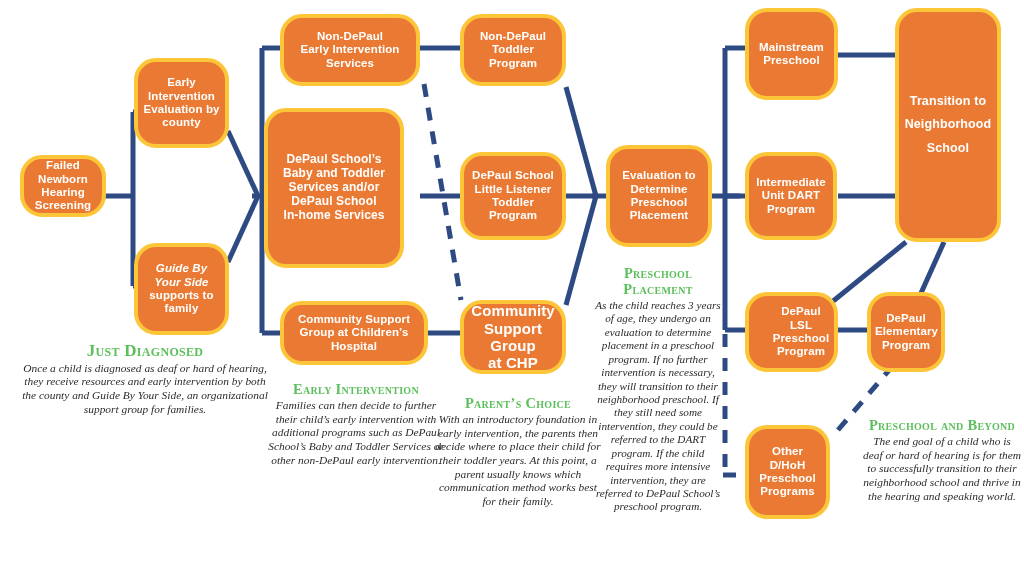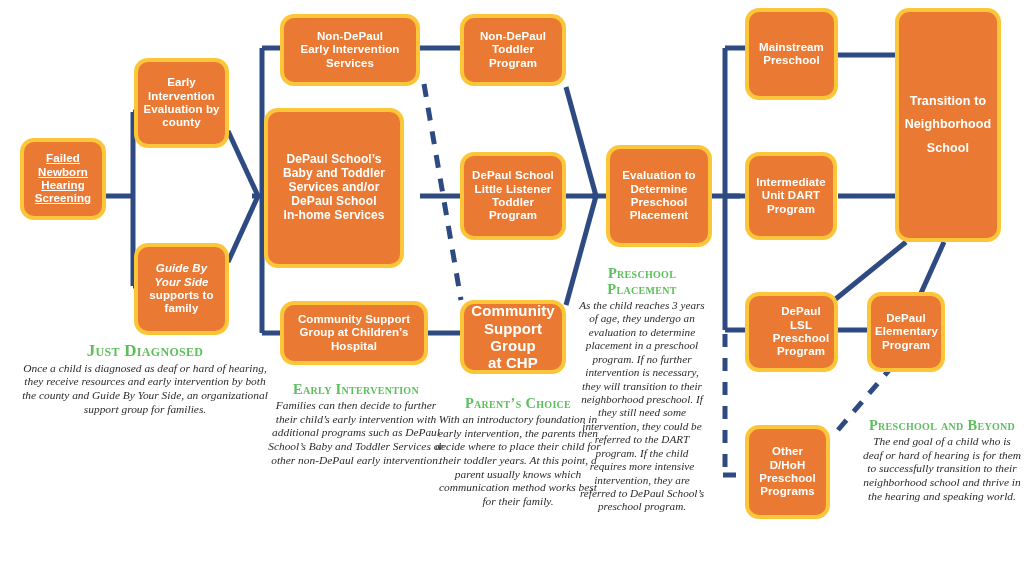--- a/index.html
+++ b/index.html
@@ -9,21 +9,21 @@
     overflow:hidden;position:relative;
   }
   #stage{position:absolute;left:0;top:0;width:1024px;height:566px;}
 
   svg#wires{position:absolute;left:0;top:0;width:1024px;height:566px;}
 
   .node{
     position:absolute;
     background:#ea7a33;
     border:4px solid #fcc638;
-    border-radius:14px;
+    border-radius:22px;
     box-sizing:border-box;
     color:#ffffff;
     display:flex;align-items:center;justify-content:center;
     text-align:center;
     line-height:1.16;
     font-weight:600;
     letter-spacing:.1px;
     padding:2px 4px;
     z-index:3;
   }
@@ -102,21 +102,21 @@
 
       <path d="M424 84 L461 300"></path>
 
       <path d="M725 334 V475"></path>
       <path d="M723 475 H745"></path>
 
       <path d="M838 430 L902 355"></path>
     </g>
   </svg>
 
-  <div class="node" style="left:20px;top:138px;width:86px;height:82px;font-size:11.5px;text-decoration:underline;">
+  <div class="node" style="left:20px;top:155px;width:86px;height:62px;font-size:11.5px;">
     <span style="white-space:pre-line;">Failed
 Newborn
 Hearing
 Screening</span>
   </div>
 
   <div class="node" style="left:134px;top:58px;width:95px;height:90px;font-size:11.5px;">
     <span style="white-space:pre-line;">Early
 Intervention
 Evaluation by
@@ -218,21 +218,21 @@
   <div class="cap" style="left:264px;top:382px;width:184px;font-size:11.4px;">
     <span class="head" style="font-size:14.5px;">Early Intervention</span>
     <span>Families can then decide to further their child’s early intervention with additional programs such as DePaul School’s Baby and Toddler Services or other non-DePaul early intervention.</span>
   </div>
 
   <div class="cap" style="left:434px;top:396px;width:168px;font-size:11.4px;">
     <span class="head" style="font-size:14.5px;">Parent’s Choice</span>
     <span>With an introductory foundation in early intervention, the parents then decide where to place their child for their toddler years. At this point, a parent usually knows which communication method works best for their family.</span>
   </div>
 
-  <div class="cap" style="left:576px;top:266px;width:132px;font-size:11.2px;">
+  <div class="cap" style="left:592px;top:266px;width:132px;font-size:11.2px;">
     <span class="head" style="font-size:14.5px;">Preschool Placement</span>
     <span>As the child reaches 3 years of age, they undergo an evaluation to determine placement in a preschool program. If no further intervention is necessary, they will transition to their neighborhood preschool. If they still need some intervention, they could be referred to the DART program. If the child requires more intensive intervention, they are referred to DePaul School’s preschool program.</span>
   </div>
 
   <div class="cap" style="left:862px;top:418px;width:160px;font-size:11.4px;">
     <span class="head" style="font-size:14.5px;">Preschool and Beyond</span>
     <span>The end goal of a child who is deaf or hard of hearing is for them to successfully transition to their neighborhood school and thrive in the hearing and speaking world.</span>
   </div>
 
 </div>

